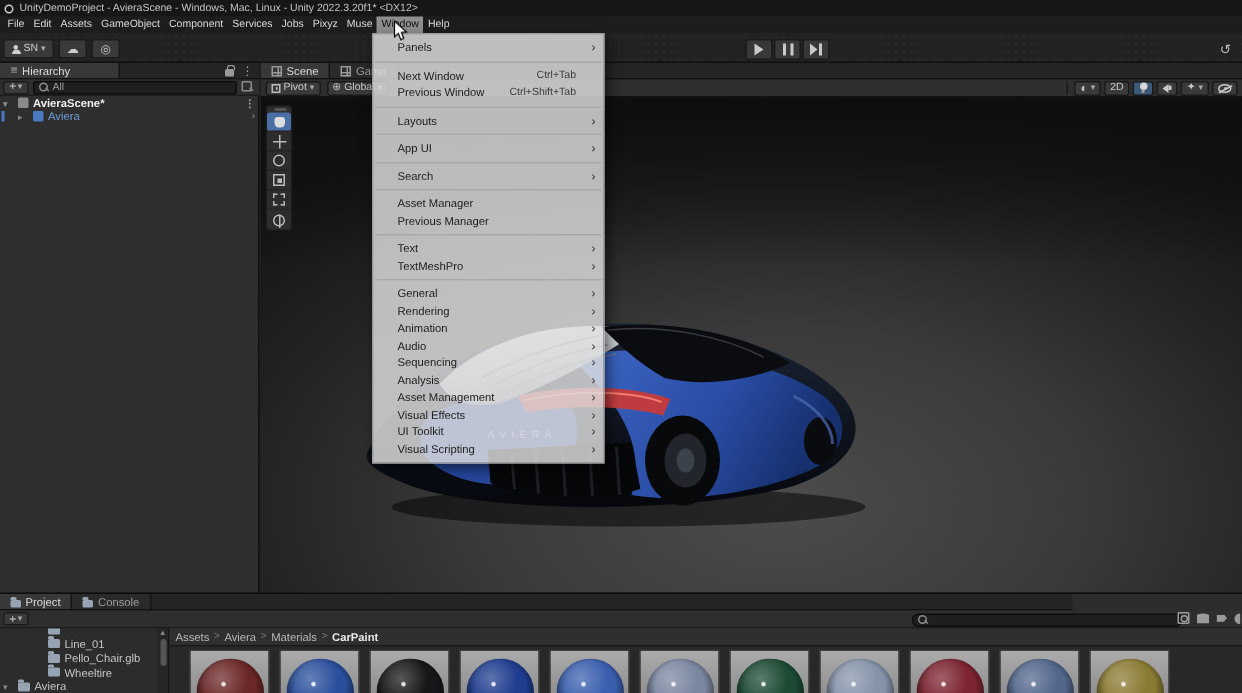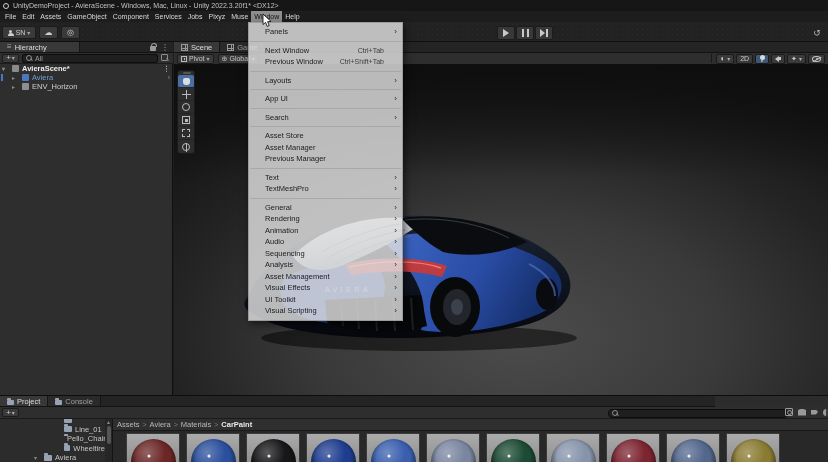--- a/index.html
+++ b/index.html
@@ -135,21 +135,21 @@
   .project .tabbar { left:0; top:0; width:715px; }
   .proj-tools { position:absolute; left:0; top:11px; width:828px; height:12px; background:#2e2e2e; border-bottom:1px solid #1a1a1a; display:flex; align-items:center; }
   .proj-search { position:absolute; left:608px; top:1.5px; width:180px; height:9px; border-radius:4px; background:#1f1f1f; border:1px solid #0d0d0d; display:flex; align-items:center; padding:0 3px; }
   .proj-icons { position:absolute; right:2px; top:1px; display:flex; gap:5px; align-items:center; }
   .icn-magbox { position:relative; width:8px; height:8px; border:1px solid #9a9a9a; border-radius:1px; }
   .icn-magbox::after { content:""; position:absolute; left:1px; top:1px; width:3px; height:3px; border:1px solid #9a9a9a; border-radius:50%; }
   .icn-package { position:relative; width:8px; height:7px; background:#9a9a9a; clip-path:polygon(0 20%, 50% 0, 100% 20%, 100% 100%, 0 100%); }
   .icn-tag { width:7px; height:5px; background:#9a9a9a; clip-path:polygon(0 0, 70% 0, 100% 50%, 70% 100%, 0 100%); }
   .icn-halfcircle { width:7px; height:7px; border-radius:50%; background:linear-gradient(90deg,#9a9a9a 50%, #3a3a3a 50%); margin-right:-4px; }
   .proj-body { position:absolute; left:0; top:23px; width:828px; bottom:0; }
-  .proj-tree { position:absolute; left:0; top:0; width:105px; bottom:0; overflow:hidden; background:#2c2c2c;padding-left:32px; }
+  .proj-tree { position:absolute; left:0; top:0; width:105px; bottom:0; overflow:hidden; background:#2c2c2c; }
   .proj-tree-inner { margin-top:-4px; }
   .proj-scroll { position:absolute; left:105px; top:0; width:7px; bottom:0; background:#262626; }
   .proj-scroll .up { font-size:5px; color:#8a8a8a; text-align:center; line-height:6px; }
   .proj-scroll .thumb { margin:1px auto 0; width:4px; height:18px; background:#555; border-radius:2px; }
   .proj-divider { position:absolute; left:112px; top:0; width:1px; bottom:0; background:#141414; }
   .proj-content { position:absolute; left:113px; top:0; right:0; bottom:0; background:#282828; }
   .crumbbar { position:absolute; left:0; top:0; right:0; height:12px; background:#2f2f2f; border-bottom:1px solid #191919; display:flex; align-items:center; padding-left:4px; gap:3px; }
   .crumb { font-size:7.5px; color:#b9b9b9; }
   .crumb.sep { color:#7d7d7d; font-size:7px; }
   .crumb.bold { color:#eaeaea; font-weight:bold; }
@@ -267,27 +267,20 @@
         <div class="trow" style="--d: 1;">
           <span class="marker"></span>
 
           <span class="exp">▸</span>
           <span class="row-icon" style="background: rgb(74, 120, 194);"></span>
           <span class="lbl" style="color: rgb(111, 159, 216);">Aviera</span>
 
           <span class="rnav">›</span>
         </div>
 
-        <div class="trow" style="--d: 1;">
-
-          <span class="exp">▸</span>
-          <span class="row-icon" style="background: rgb(143, 143, 143);"></span>
-          <span class="lbl">ENV_Horizon</span>
-
-        </div>
       </div>
   </div>
 
   <div class="scene">
     <div class="tabbar">
 
         <div class="tab active">
           <span class="icn-grid"></span>
           <span>Scene</span>
         </div>
@@ -460,24 +453,20 @@
 
         <span class="ar">›</span>
       </div>
 
       <div class="wrow divider">
         
         
         
       </div>
 
-      <div class="wrow">
-        <span class="lbl">Asset Store</span>
-
-      </div>
 
       <div class="wrow">
         <span class="lbl">Asset Manager</span>
 
       </div>
 
       <div class="wrow">
         <span class="lbl">Previous Manager</span>
 
       </div>

